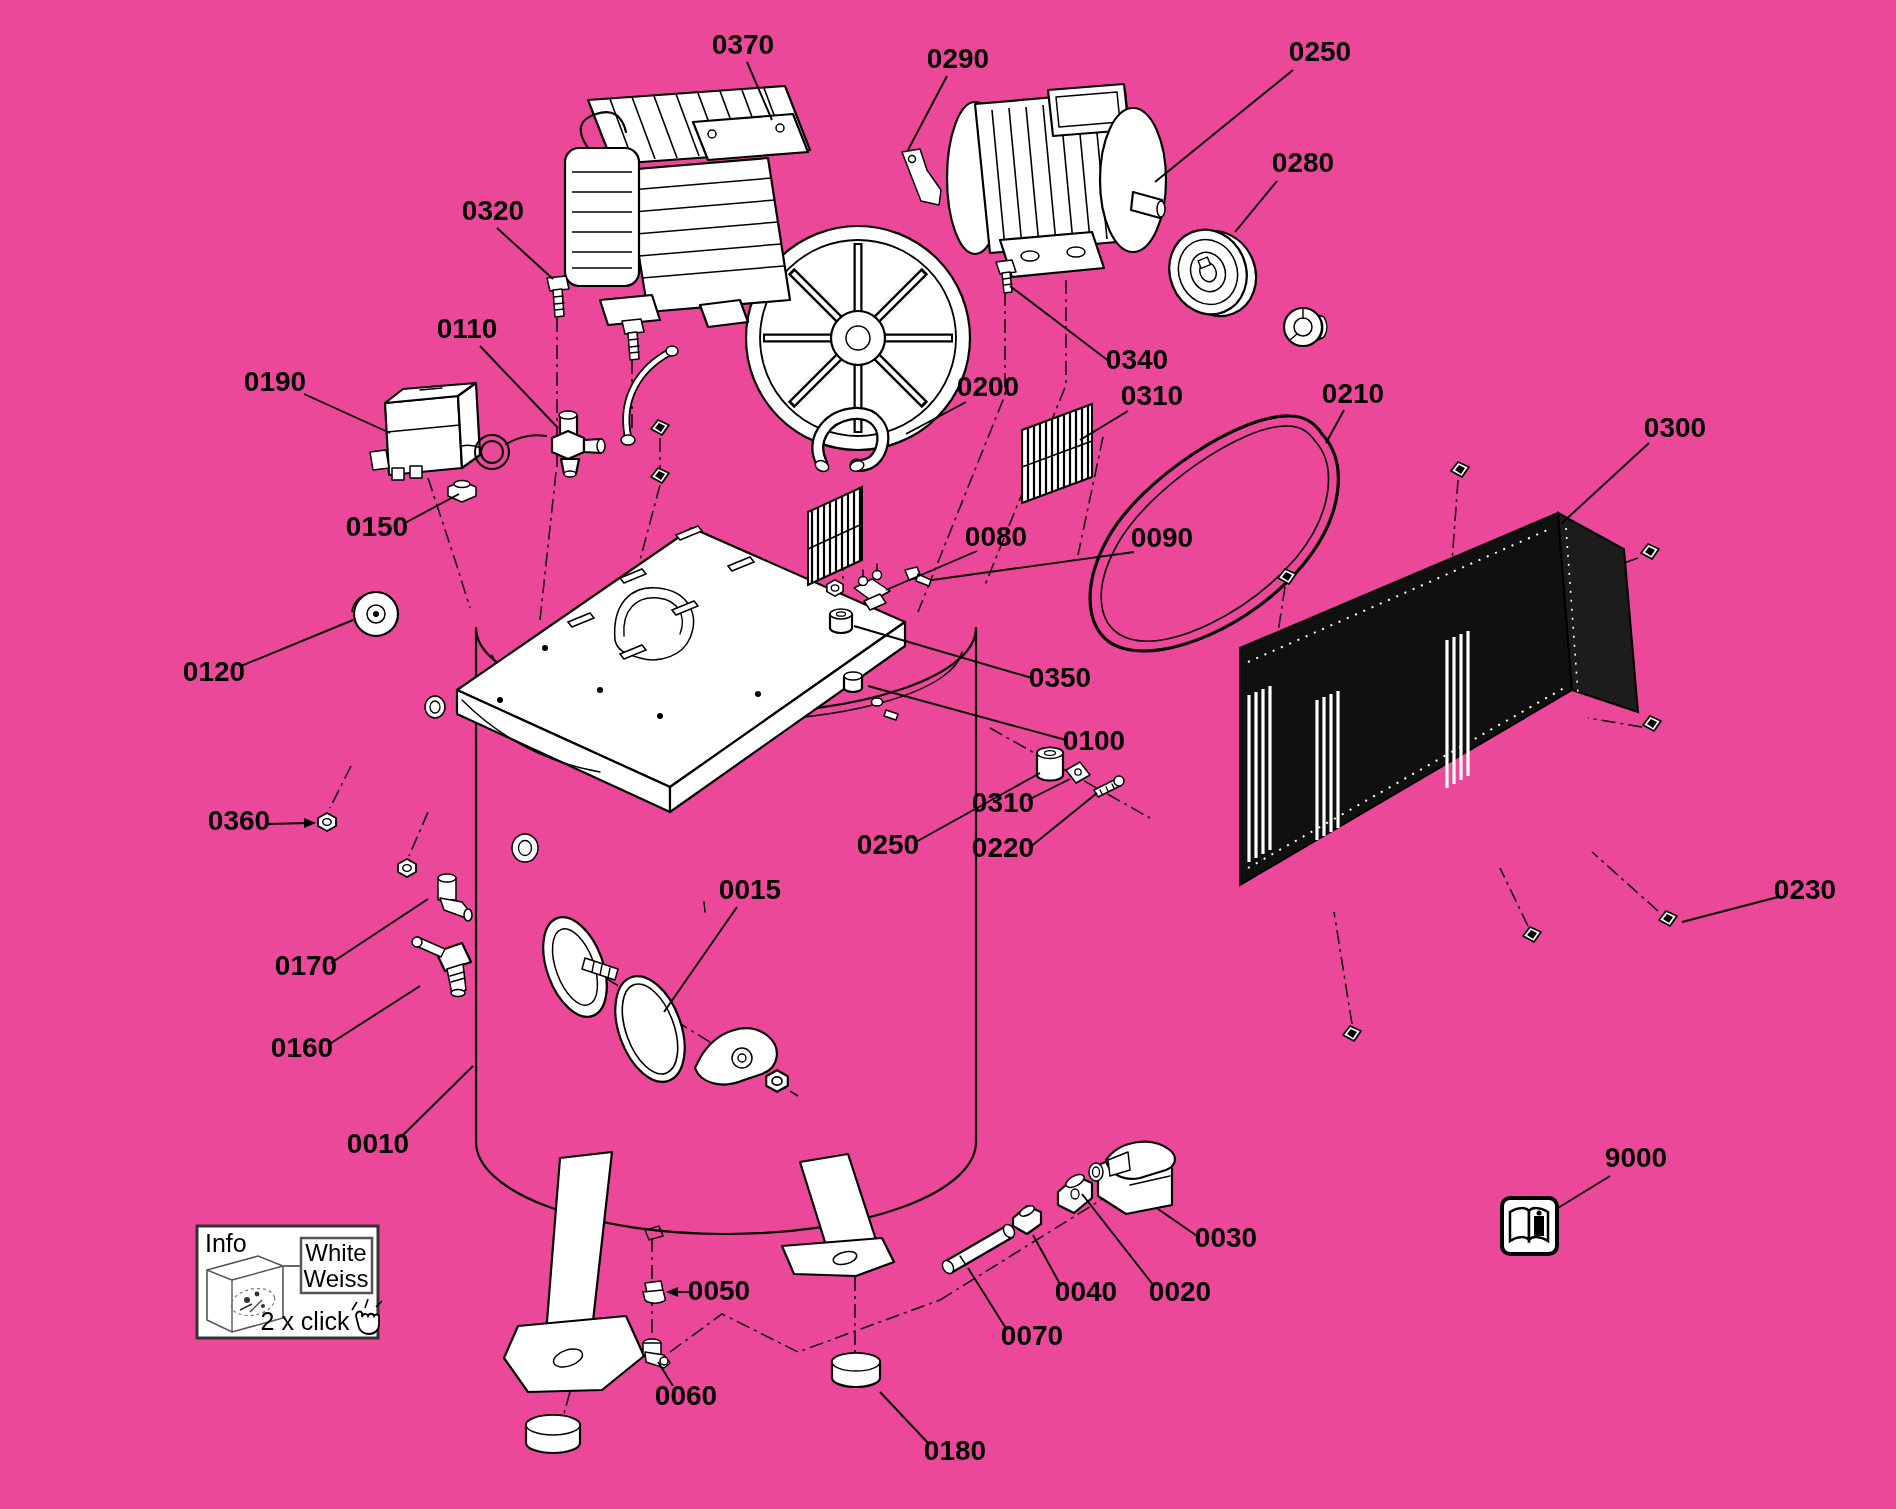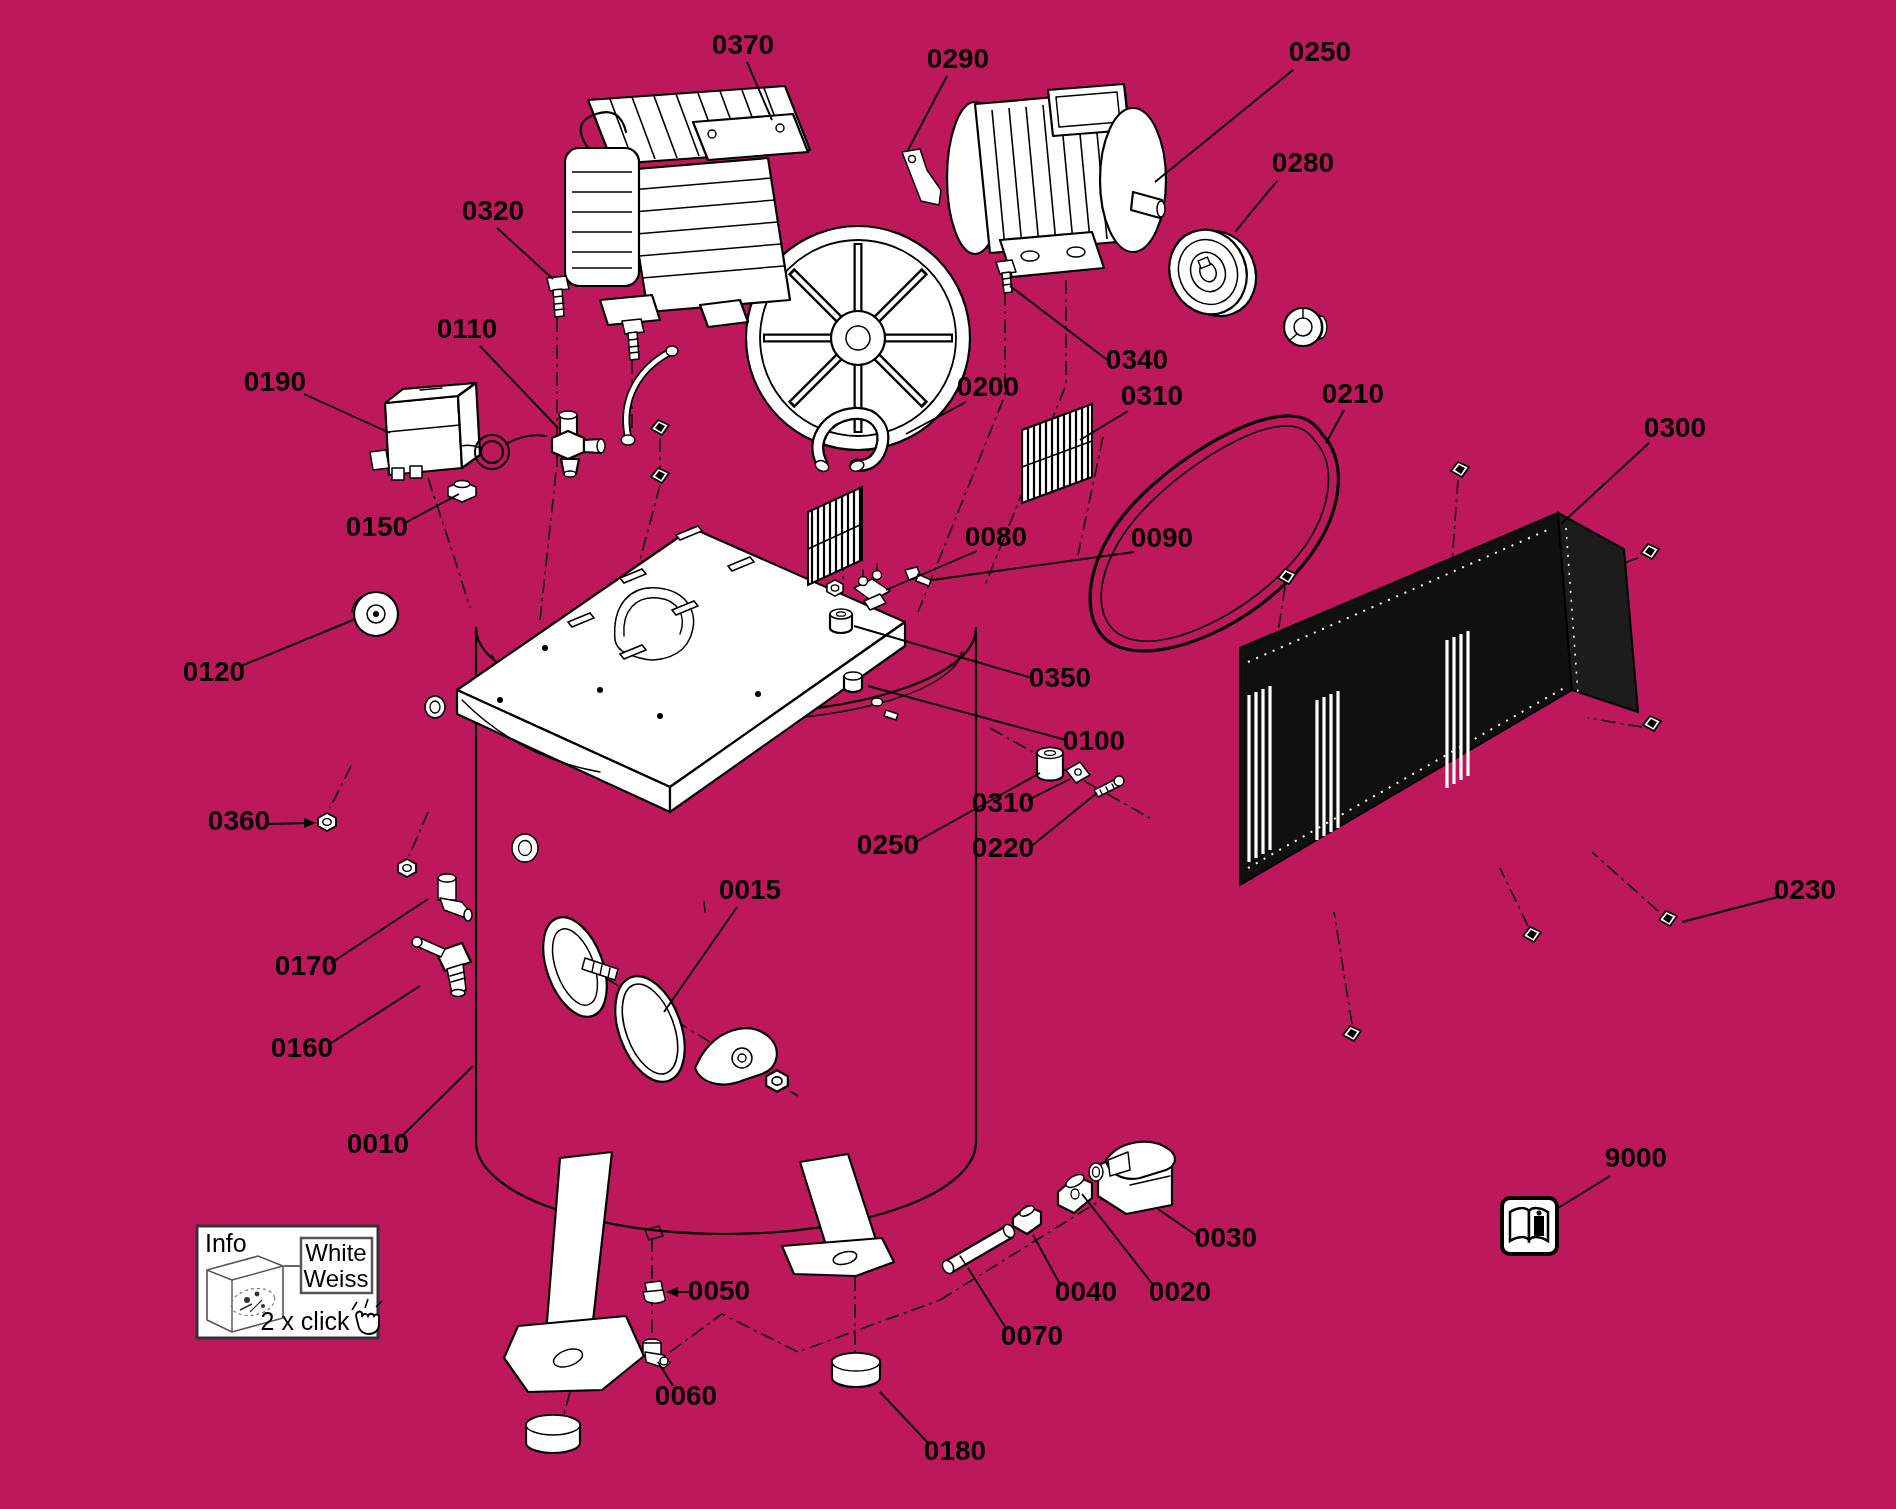--- a/index.html
+++ b/index.html
@@ -1,16 +1,16 @@
 <!DOCTYPE html>
 <html><head>
 <meta charset="utf-8">
 <style>
   html,body{margin:0;padding:0;background:#fff;}
-  #stage{position:relative;width:1896px;height:1509px;background:#be185d;overflow:hidden;
+  #stage{position:relative;width:1896px;height:1509px;background:#ec4899;overflow:hidden;
          font-family:"Liberation Sans",sans-serif;}
   svg{position:absolute;left:0;top:0;}
   .callout{font-family:"Liberation Sans",sans-serif;font-size:28px;font-weight:600;fill:#000;cursor:pointer;}
   .info-t{font-family:"Liberation Sans",sans-serif;font-size:25px;fill:#000;}
   .info-s{font-family:"Liberation Sans",sans-serif;font-size:24px;fill:#000;}
   .ol{fill:#ffffff;stroke:#000;stroke-width:2.2;stroke-linejoin:round;}
   .ol15{fill:#ffffff;stroke:#000;stroke-width:1.5;stroke-linejoin:round;}
   .ln{fill:none;stroke:#000;stroke-width:2.2;stroke-linecap:round;}
   .ln1{fill:none;stroke:#000;stroke-width:1.4;stroke-linecap:round;}
   .leader{stroke:#000;stroke-width:1.9;fill:none;}

